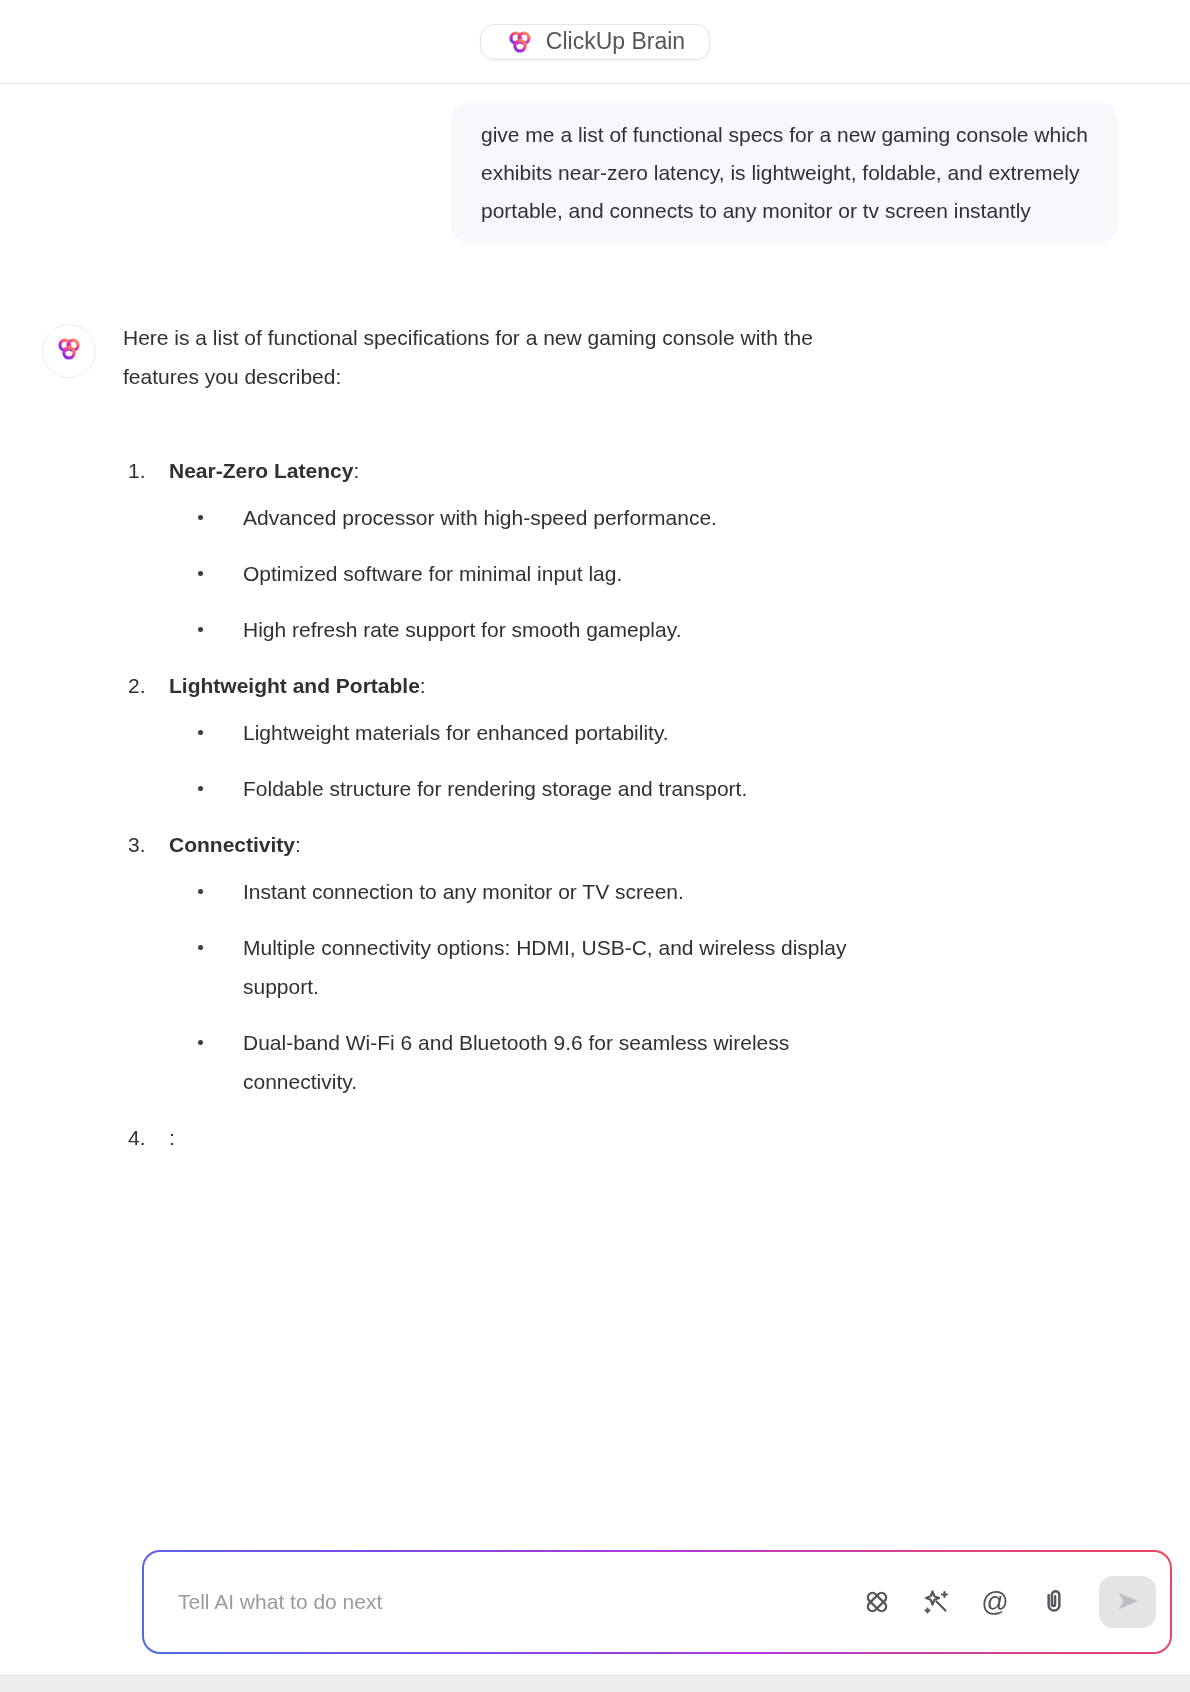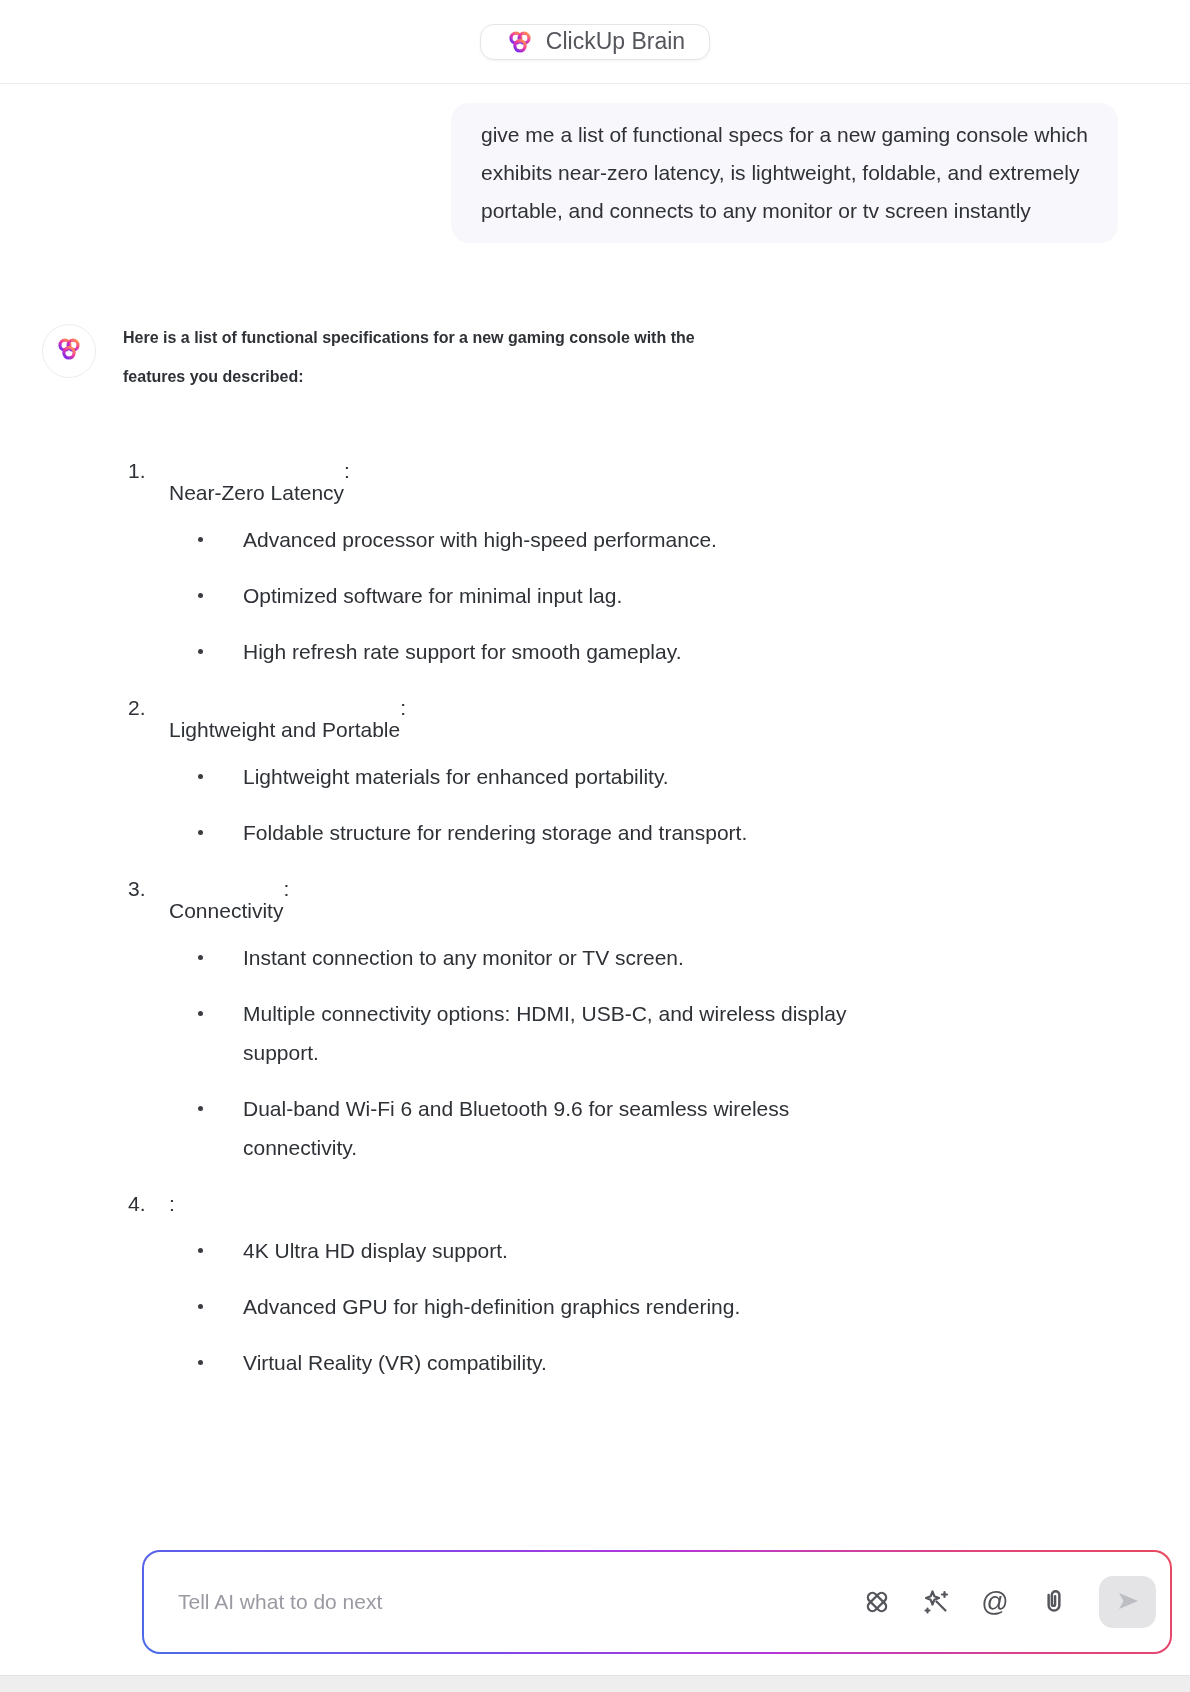--- a/index.html
+++ b/index.html
@@ -33,26 +33,26 @@
   }
 
   
   .assistant-row { display:flex; margin:75px 0 0 42px; }
   .avatar {
     width:52px; height:52px; flex:none; border-radius:50%;
     border:1px solid #ececef; background:#fff; margin-top:6px;
     display:flex; align-items:center; justify-content:center;
   }
   .assistant-body { margin-left:27px; }
-  .intro { font-size:16px; line-height:39px; white-space:pre-line;font-weight:bold; }
+  .intro { font-size:21px; line-height:39px; white-space:pre-line; }
 
   .spec-list { margin:55px 0 0 5px; }
   .sec-head { display:flex; font-size:21px; line-height:39px; }
   .sec-num { width:41px; flex:none; }
-  .sec-title { font-weight:normal;margin-top:22px; }
+  .sec-title { font-weight:bold; }
   ul.bullets { list-style:none; margin:8px 0 0 0; padding:0 0 0 70px; }
   ul.bullets li { display:flex; margin-bottom:17px; font-size:21px; line-height:39px;gap:31px; }
   .dot { width:14px; flex:none; position:relative; }
   .dot::before {
     content:""; position:absolute; left:0; top:17px;
     width:5px; height:5px; border-radius:50%; background:#3a3d42;
   }
   .b-text { white-space:pre-line; max-width:830px; }
   .section { margin-bottom:6px; }
 
@@ -203,34 +203,20 @@
               <span class="b-text">Dual-band Wi-Fi 6 and Bluetooth 9.6 for seamless wireless
 connectivity.</span>
             </li>
           </ul>
         </div>
         <div class="section">
           <div class="sec-head">
             <span class="sec-num">4.</span>
             <span>:</span>
           </div>
-          <ul class="bullets">
-            <li>
-              <span class="dot"></span>
-              <span class="b-text">4K Ultra HD display support.</span>
-            </li>
-            <li>
-              <span class="dot"></span>
-              <span class="b-text">Advanced GPU for high-definition graphics rendering.</span>
-            </li>
-            <li>
-              <span class="dot"></span>
-              <span class="b-text">Virtual Reality (VR) compatibility.</span>
-            </li>
-          </ul>
         </div>
       </div>
   </div>
 </div>
 
 <div class="composer">
   <div class="composer-inner">
     <input class="composer-input" type="text" value="" placeholder="Tell AI what to do next" style="">
     <button class="icon-btn" title="">
       <svg width="30" height="30" viewBox="0 0 30 30">

